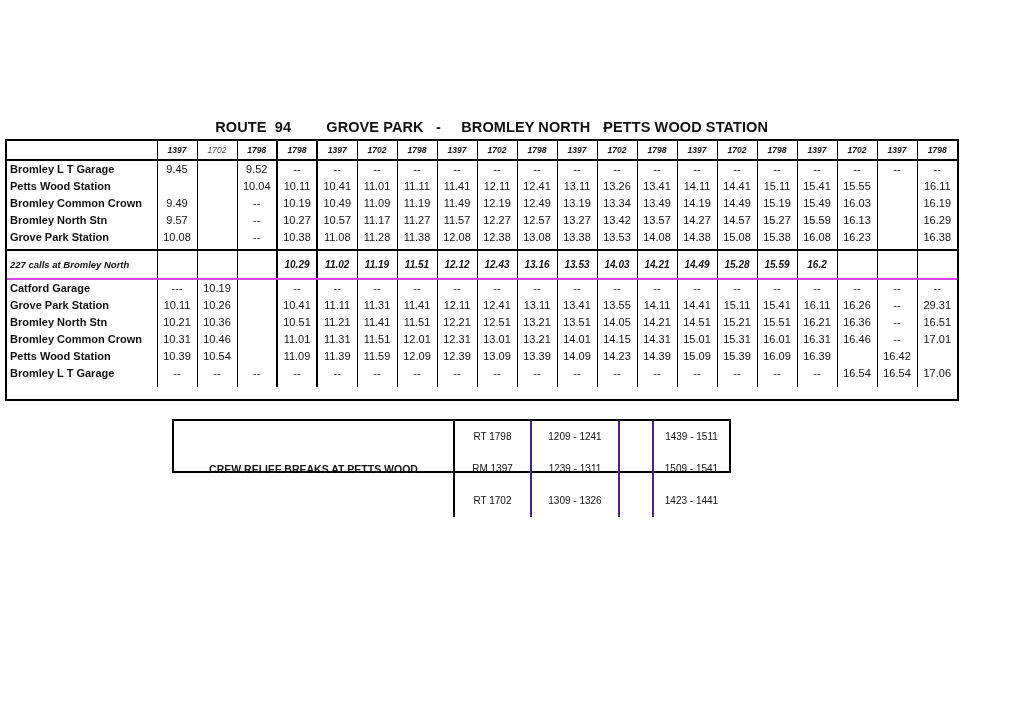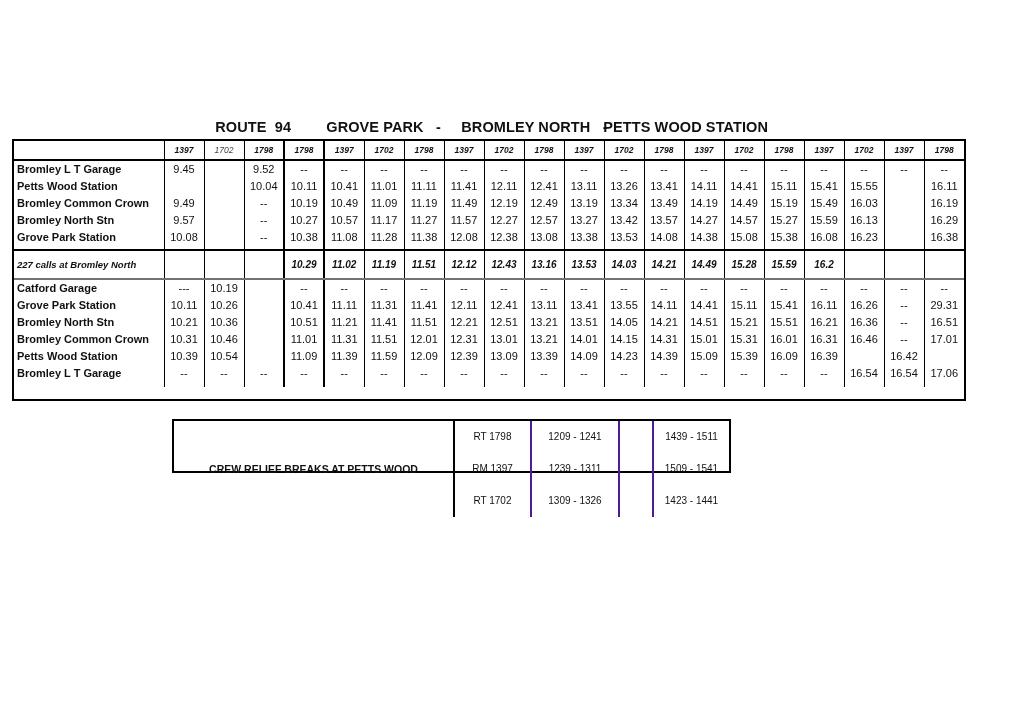--- a/index.html
+++ b/index.html
@@ -25,21 +25,21 @@
       white-space: pre;
       color: #111;
     }
     .title span { display: inline-block; }
     .t-route { width: 111px; margin-left: 31px; }
     .t-grove { width: 135px; }
     .t-bromley { width: 142px; }
 
     .timetable {
       position: absolute;
-      left: 12px;
+      left: 5px;
       top: 139px;
       width: 954px;
       height: 262px;
       border: 2px solid #000;
       box-sizing: border-box;
     }
     table.tt {
       border-collapse: collapse;
       table-layout: fixed;
       width: 950px;
@@ -81,21 +81,21 @@
       line-height: 17px;
       vertical-align: top;
     }
     tr.calls td {
       height: 27px;
       line-height: 27px;
       font-style: italic;
       font-weight: bold;
       font-size: 10px;
       border-top: 2px solid #000;
-      border-bottom: 2px solid #737373;
+      border-bottom: 2px solid #d946ef;
     }
     tr.calls td.lbl {
       font-size: 9.5px;
     }
     tr.last td {
       height: 22px;
       line-height: 17px;
       vertical-align: top;
     }
 

